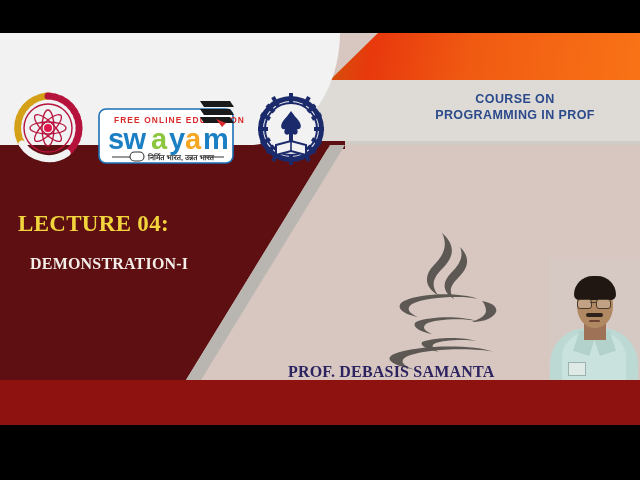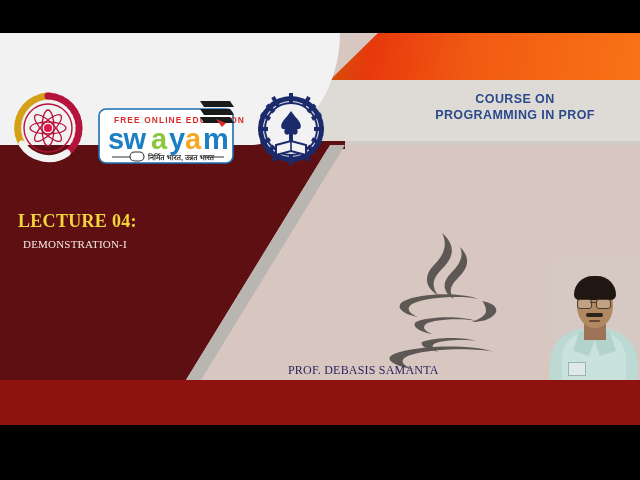--- a/index.html
+++ b/index.html
@@ -42,27 +42,27 @@
   #maroon-top{position:absolute;left:0;top:108px;width:345px;height:8px;background:#5e0f11;z-index:10;}
   #gray-diag{position:absolute;left:0;top:112px;width:345px;height:235px;
     background:#b9b6b1;clip-path:polygon(330px 0,345px 0,201px 235px,186px 235px);z-index:11;}
 
   
   #java-logo{position:absolute;left:368px;top:190px;width:140px;height:150px;z-index:8;opacity:.95;}
 
   
   #lecture-block{position:absolute;left:18px;top:178px;z-index:20;}
   #lecture-no{color:#f2d53c;font-family:"Liberation Serif",serif;font-weight:bold;
-    font-size:18px;letter-spacing:.3px;margin:0 0 6px 0;}
-  #lecture-topic{color:#f3eee8;font-family:"Liberation Serif",serif;font-weight:normal;
-    font-size:11px;letter-spacing:.2px;margin:5px;}
+    font-size:23px;letter-spacing:.3px;margin:0 0 18px 0;}
+  #lecture-topic{color:#f3eee8;font-family:"Liberation Serif",serif;font-weight:bold;
+    font-size:16px;letter-spacing:.2px;margin:12px;}
 
   
   #presenter{position:absolute;left:288px;top:330px;z-index:20;font-family:"Liberation Serif",serif;}
-  #pres-name{color:#2c2360;font-weight:normal;font-size:12px;letter-spacing:.2px;margin:0 0 1px 0;}
+  #pres-name{color:#2c2360;font-weight:bold;font-size:16px;letter-spacing:.2px;margin:0 0 1px 0;}
   .pres-aff{color:#241d52;font-weight:bold;font-size:7.6px;letter-spacing:.1px;margin:0;line-height:10.5px;}
 
   
   #red-band{position:absolute;left:0;top:347px;width:640px;height:45px;background:#8e1310;z-index:30;}
 
   
   #video-inset{position:absolute;left:548px;top:225px;width:92px;height:122px;overflow:hidden;z-index:25;background:#d6c8c2;}
   .vid-shirt{position:absolute;left:2px;top:70px;width:88px;height:55px;background:#bcd9d4;
     border-radius:36px 36px 0 0;}
   .vid-shirt2{position:absolute;left:14px;top:74px;width:64px;height:52px;background:#c9e2dd;

